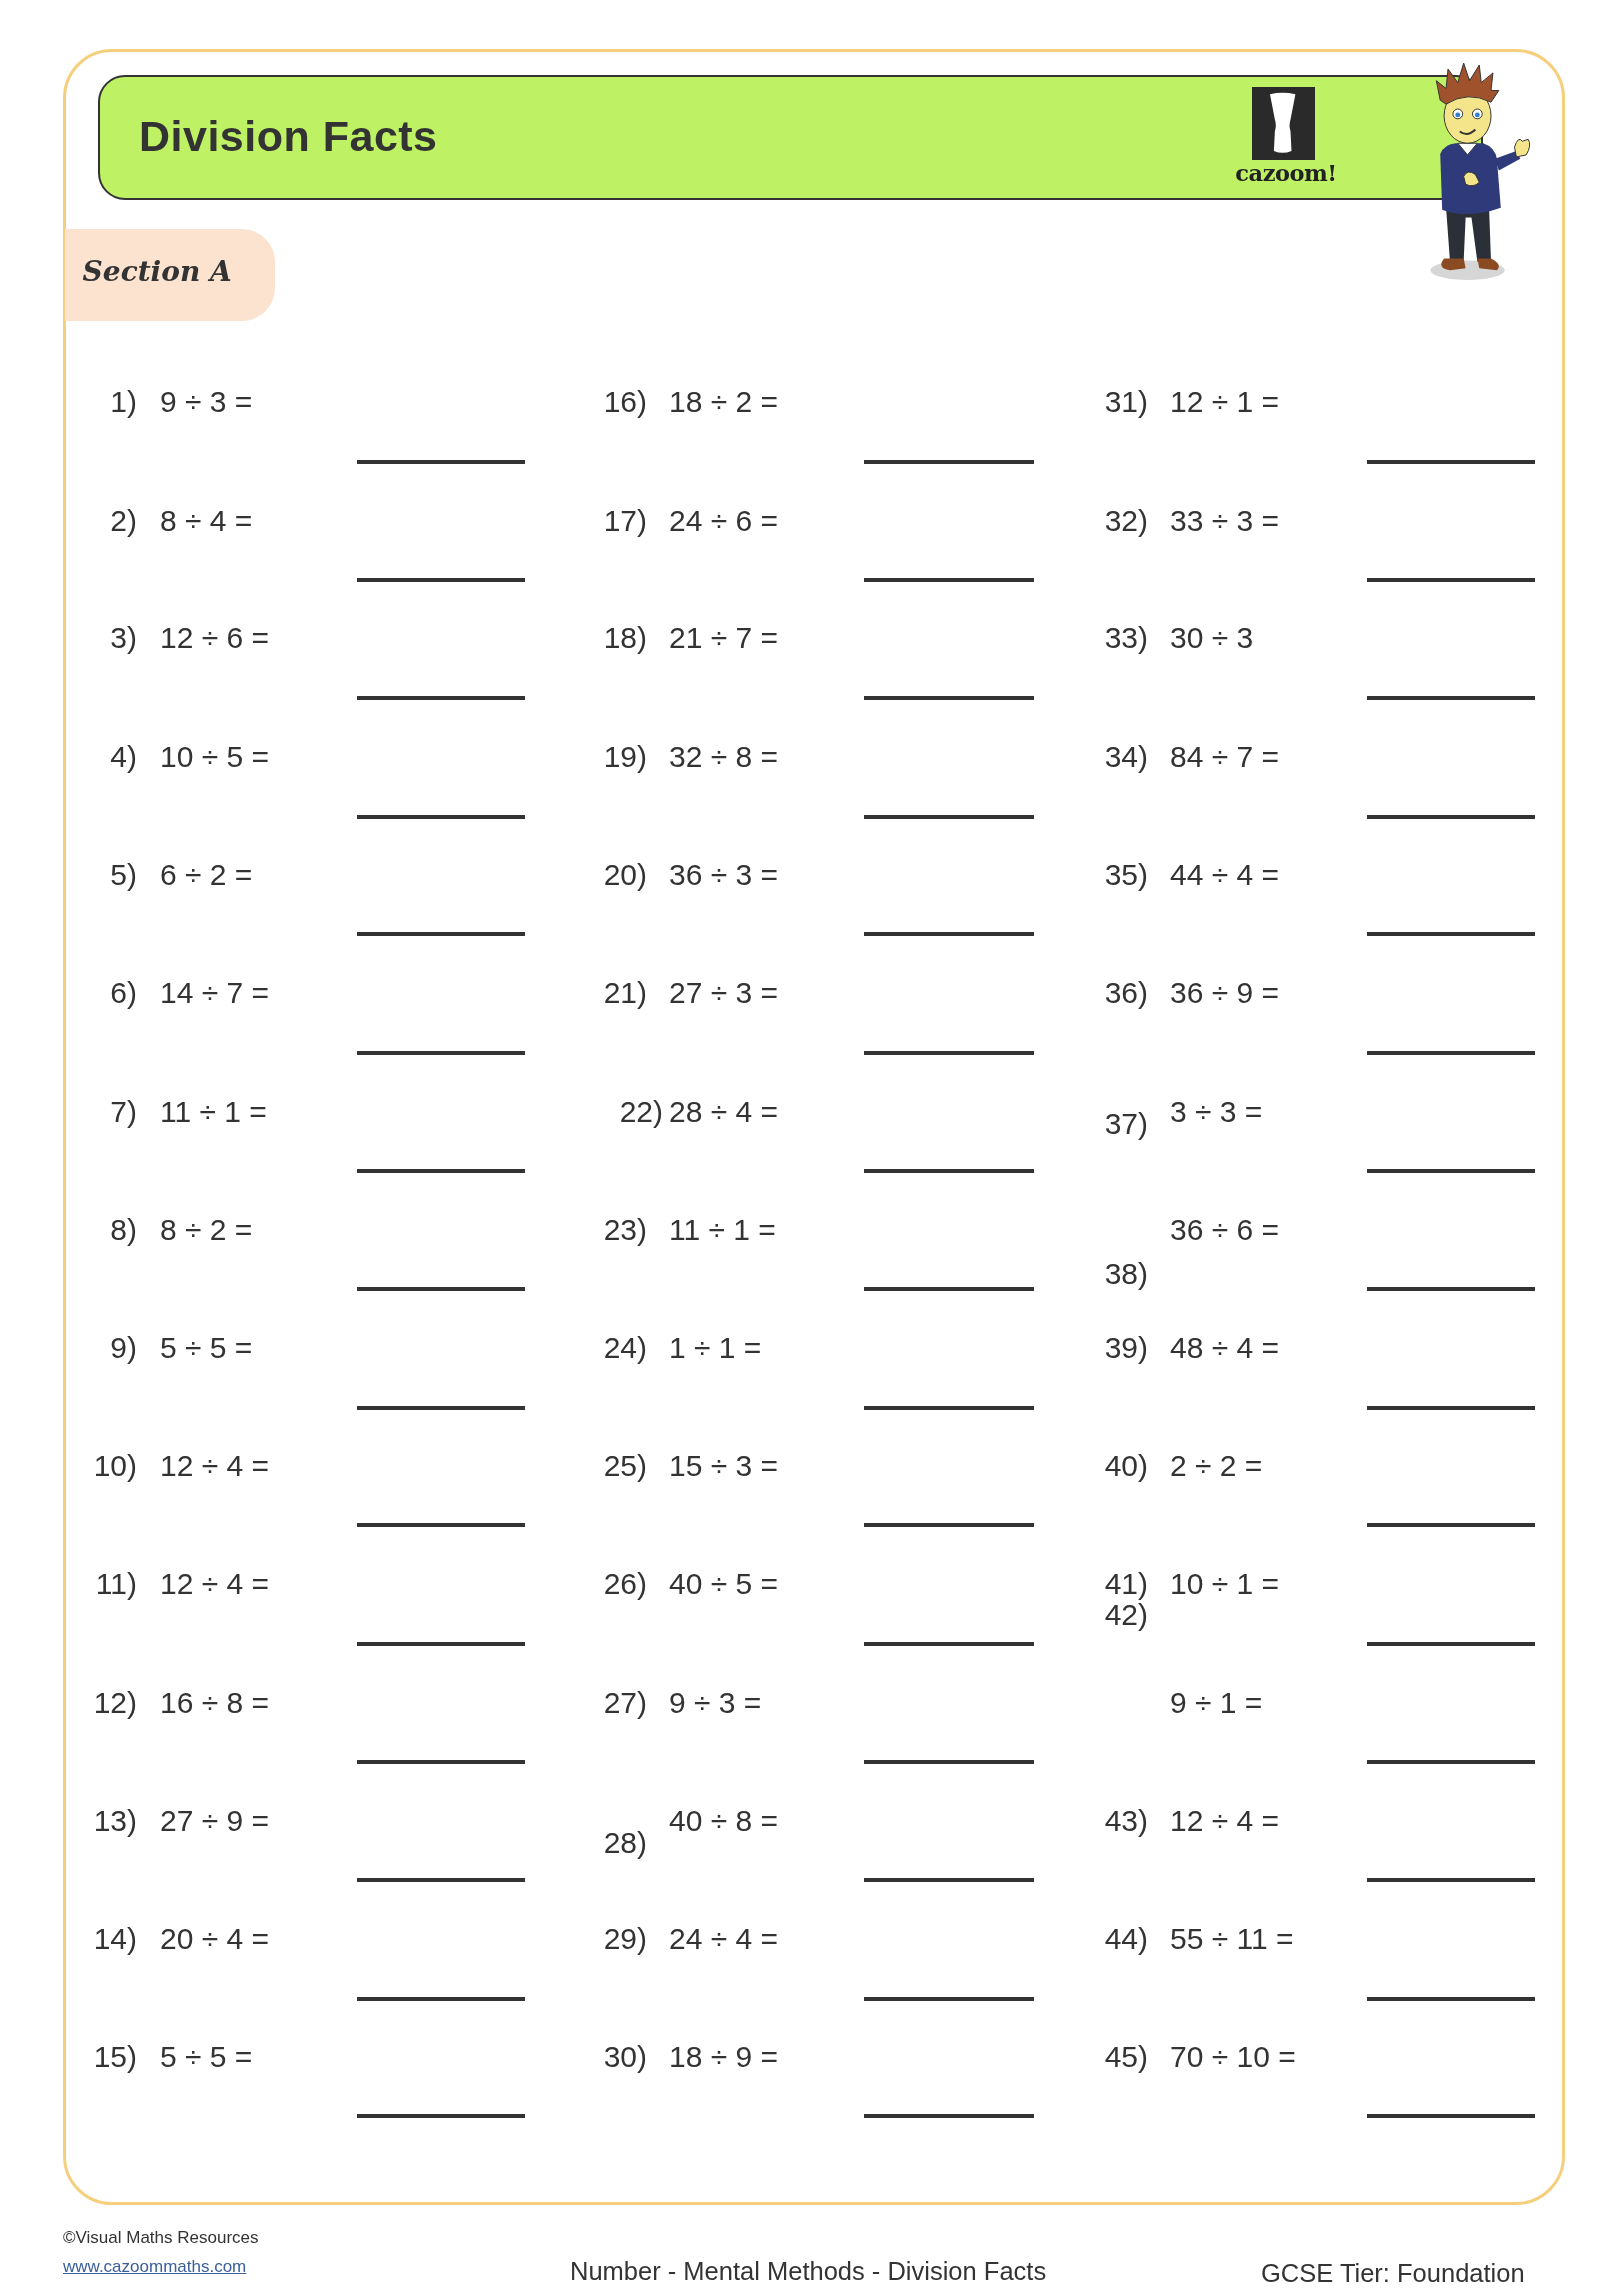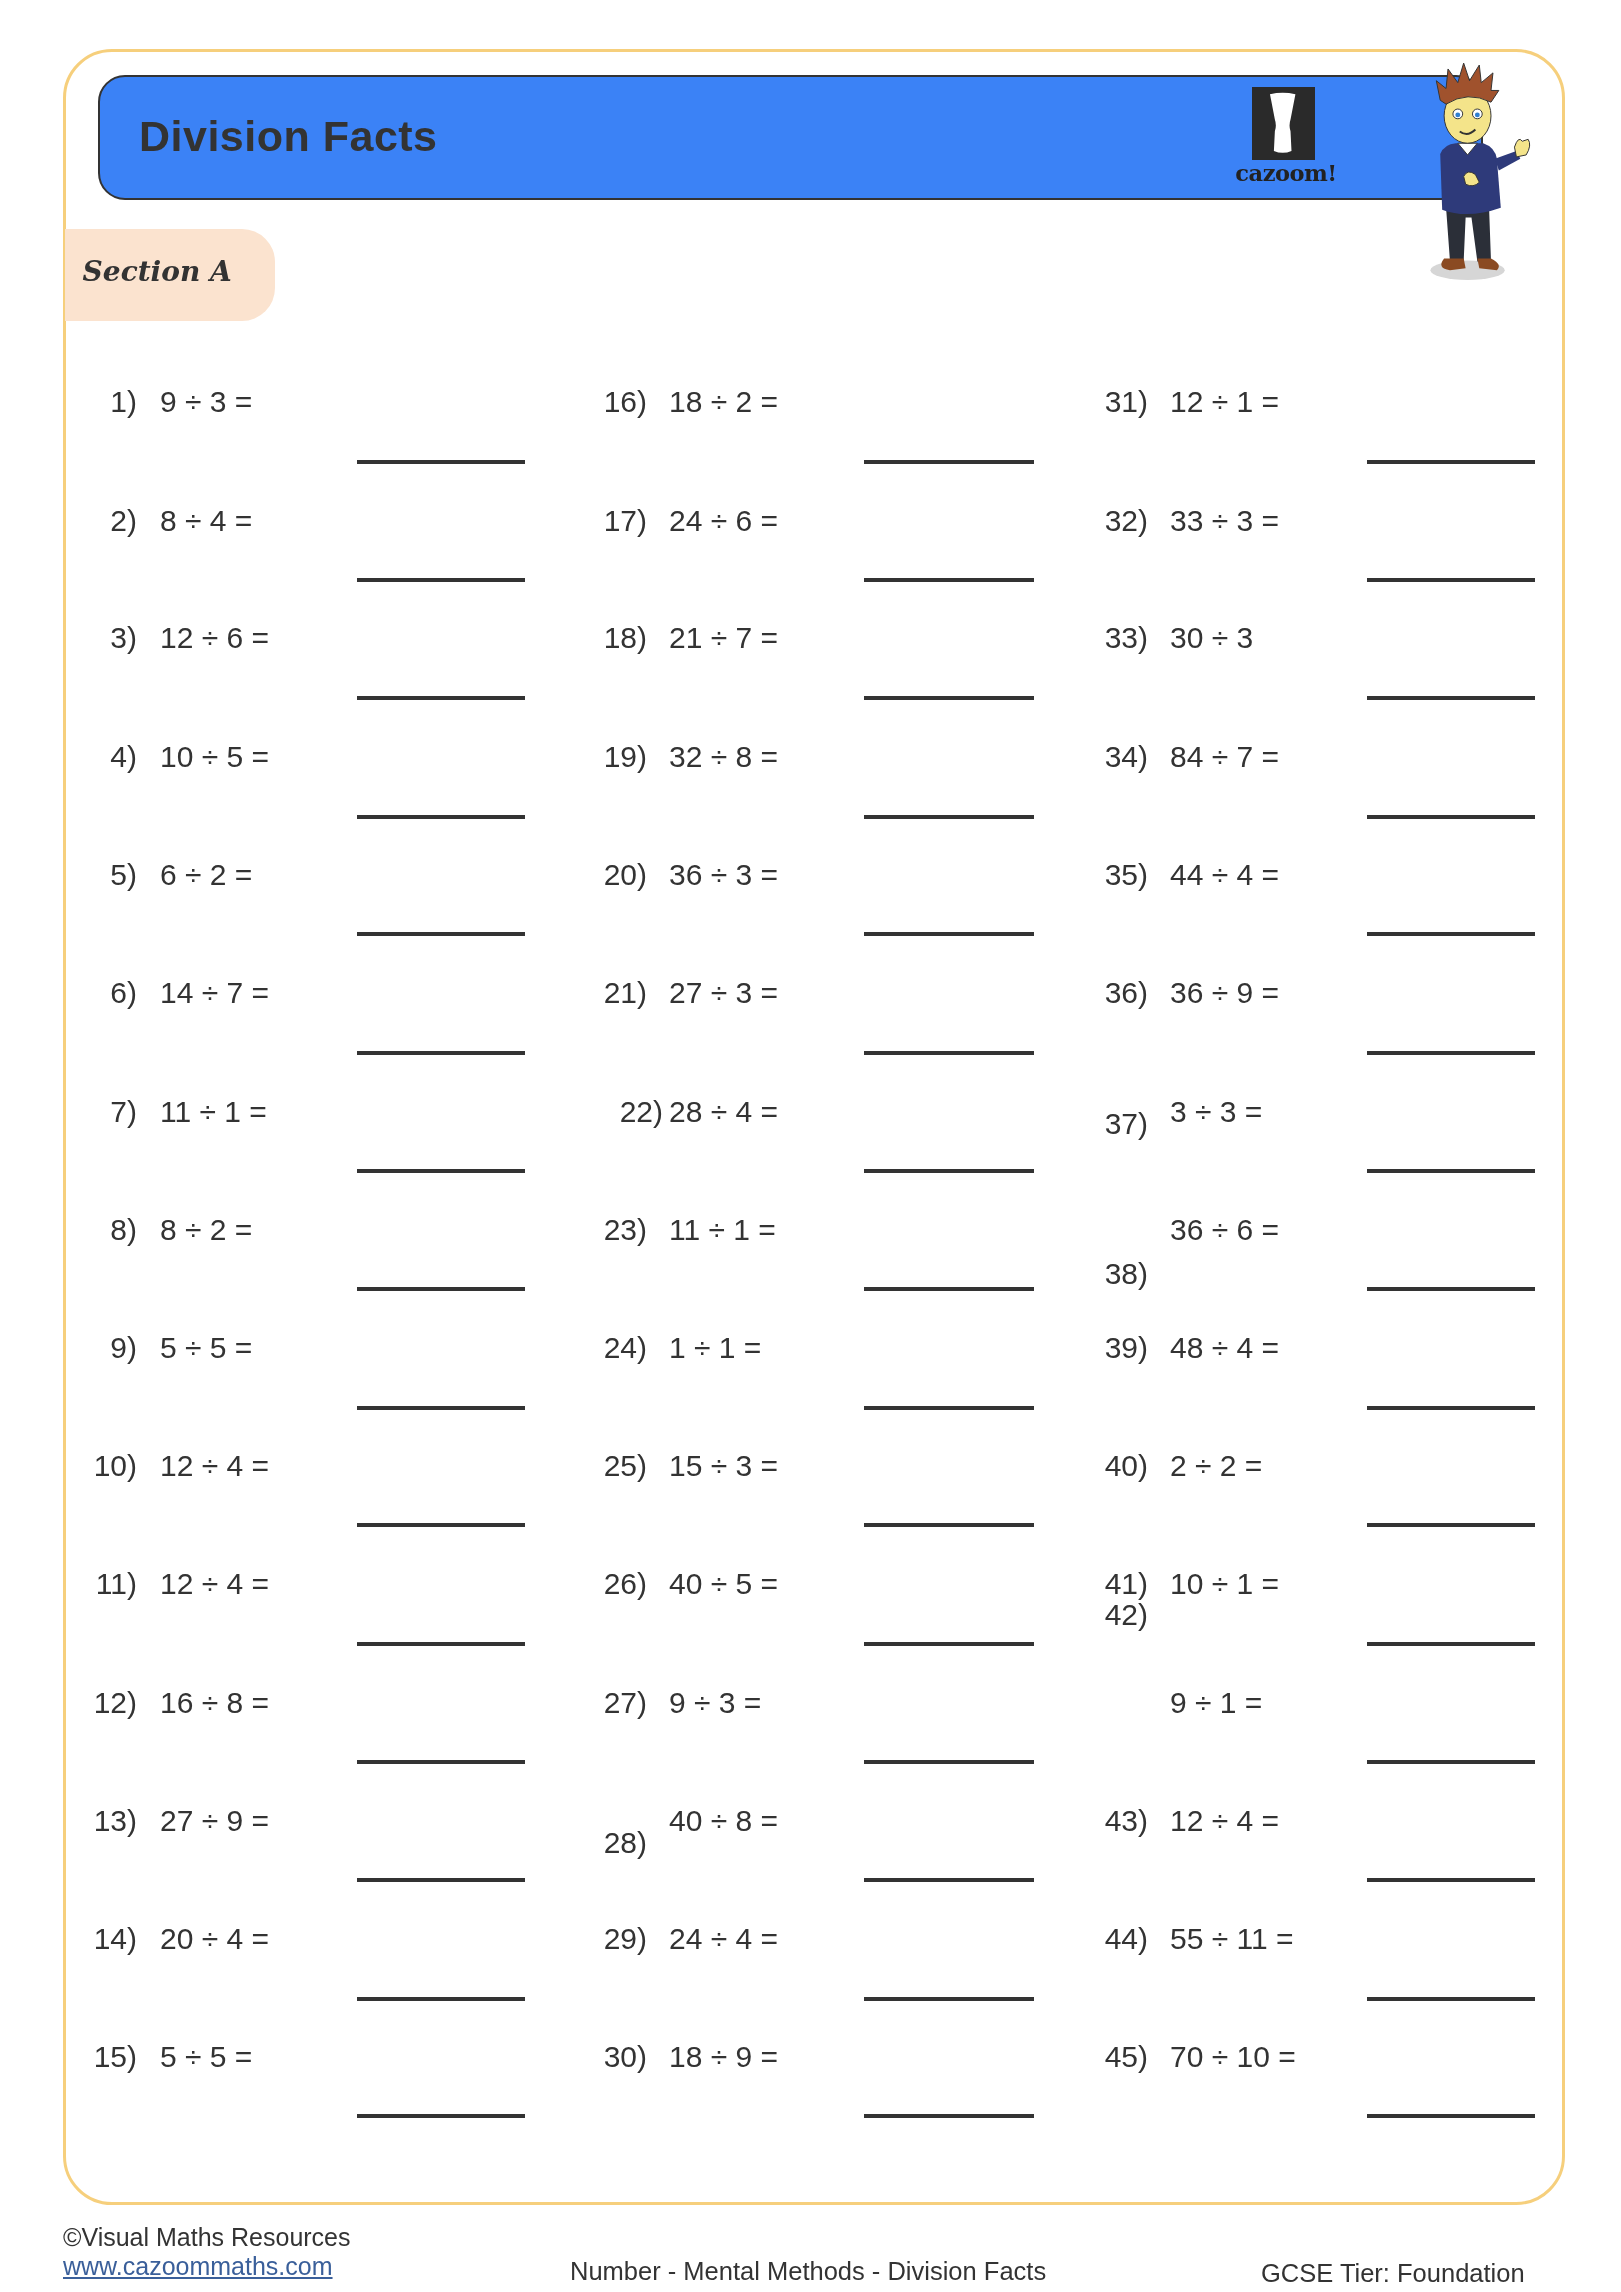--- a/index.html
+++ b/index.html
@@ -1,31 +1,31 @@
 <!DOCTYPE html>
 <html><head>
 <meta charset="utf-8">
 <style>
   html, body { margin:0; padding:0; }
   body { width:1621px; height:2293px; position:relative; background:#ffffff; overflow:hidden; font-family:"Liberation Sans", sans-serif; color:#333333; }
   .outer { position:absolute; left:63px; top:49px; width:1502px; height:2156px; border:3.9px solid #f6cf7c; border-radius:49px; box-sizing:border-box; }
-  .title-box { position:absolute; left:98px; top:75px; width:1385px; height:125px; border:2.9px solid #333333; border-radius:27px; background:#3b82f6; box-sizing:border-box; }
+  .title-box { position:absolute; left:98px; top:75px; width:1385px; height:125px; border:2.9px solid #333333; border-radius:27px; background:#bef264; box-sizing:border-box; }
   .title { position:absolute; left:39px; top:35px; font-size:43px; font-weight:bold; color:#333333; letter-spacing:0.5px; }
   .logo { position:absolute; left:1132px; top:9.8px; width:110px; height:106px; }
   .logo-box { position:absolute; left:19.6px; top:0; width:63px; height:73px; background:#2a2a2a; }
   .logo-drum { position:absolute; left:17.6px; top:4.9px; width:27.4px; height:63px; }
   .logo-text { position:absolute; left:0; top:73px; width:108px; text-align:center; font-family:"DejaVu Serif", serif; font-weight:bold; font-size:22.5px; color:#222; letter-spacing:-0.5px; }
   .mascot { position:absolute; left:1407px; top:61px; width:127px; height:225px; }
   .section-tab { position:absolute; left:65px; top:229px; width:210px; height:92px; background:#fbe3cf; border-radius:0 33px 33px 0; }
   .section-label { position:absolute; left:17.6px; top:25.5px; font-family:"DejaVu Serif", serif; font-style:italic; font-weight:bold; font-size:28px; color:#333333; }
   .q { position:absolute; height:39px; font-size:30px; line-height:39px; color:#333333; }
   .q .num { position:absolute; right:0; top:0; text-align:right; white-space:nowrap; }
   .q .expr { position:absolute; top:0; white-space:nowrap; }
   .ans { position:absolute; height:3.9px; background:#333333; }
-  .footer-left { position:absolute; left:63px; top:2223px; font-size:25px; color:#333333; line-height:29px; }
+  .footer-left { position:absolute; left:63px; top:2223px; font-size:17px; color:#333333; line-height:29px; }
   .footer-link { display:block; color:#3a5f9a; text-decoration:underline; }
   .footer-center { position:absolute; left:570px; top:2257px; font-size:25.5px; color:#333333; }
   .footer-right { position:absolute; left:1261px; top:2259px; font-size:25.5px; color:#333333; }
 </style>
 </head>
 <body>
 
 <div class="outer"></div>
 
 <div class="title-box">

